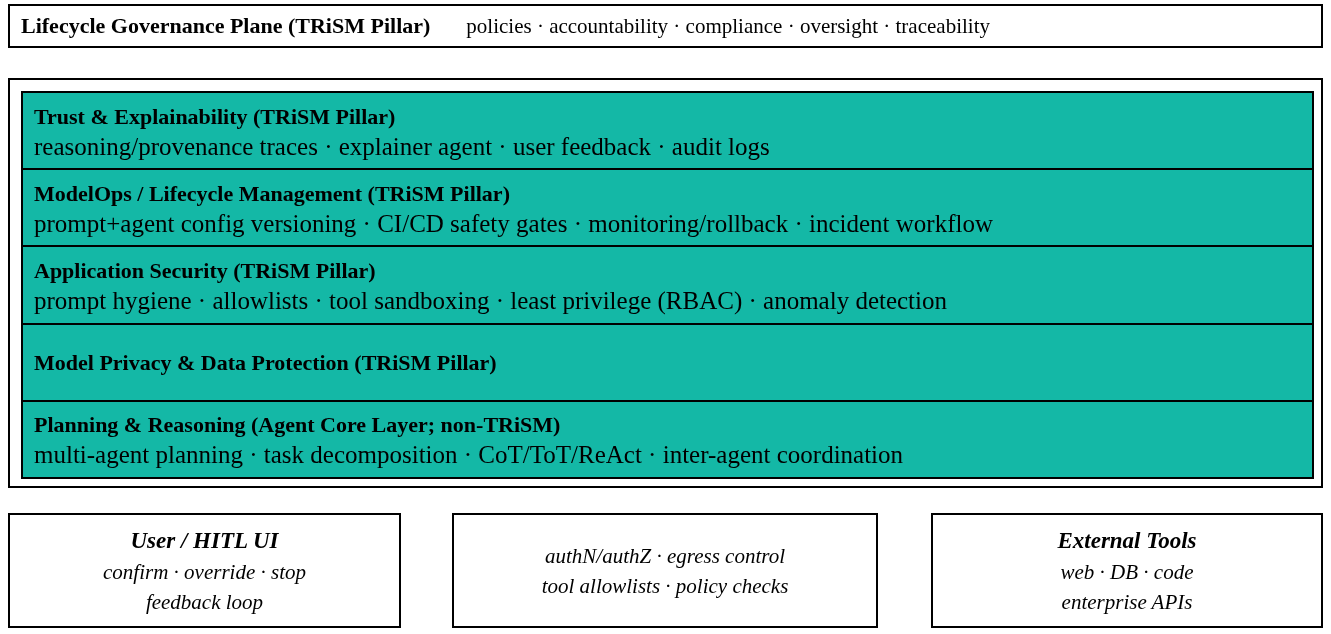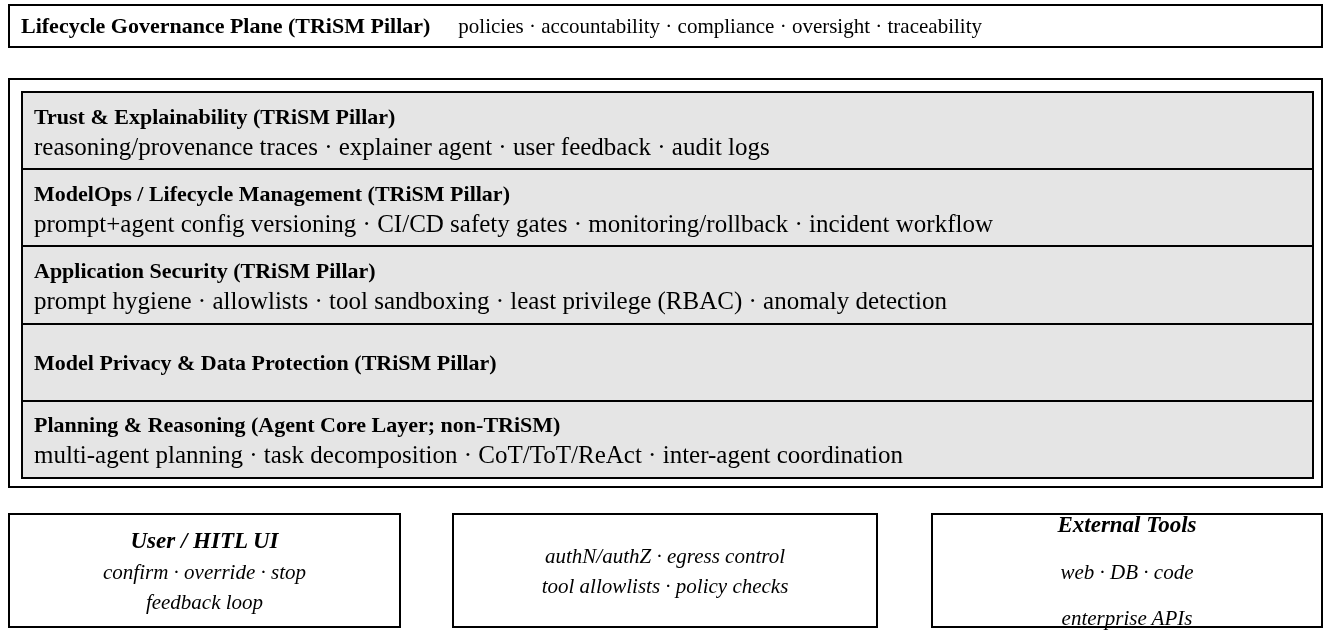--- a/index.html
+++ b/index.html
@@ -32,20 +32,21 @@
 
   
   #governance-plane {
     left: 8px;
     top: 4px;
     width: 1315px;
     height: 44px;
     display: flex;
     align-items: center;
     padding: 0 12px 0 11px;
+    gap: 8px;
   }
   #governance-plane .title {
     font-weight: bold;
     font-size: 22px;
     line-height: 24px;
     white-space: nowrap;
   }
   #governance-plane .detail {
     font-size: 21px;
     line-height: 24px;
@@ -63,21 +64,21 @@
 
   
   #stack-inner {
     position: absolute;
     left: 11px;
     top: 11px;
     width: 1293px;
     height: 388px;
     box-sizing: border-box;
     border: 2px solid #000000;
-    background: #e5e5e5;
+    background: #14b8a6;
     display: flex;
     flex-direction: column;
   }
 
   .layer-row {
     box-sizing: border-box;
     flex: 1 1 0;
     border-bottom: 2px solid #000000;
     padding: 4px 10px 2px 11px;
     display: flex;
@@ -108,21 +109,21 @@
     display: flex;
     flex-direction: column;
     align-items: center;
     justify-content: center;
     text-align: center;
     padding: 0 6px;
     font-style: italic;
   }
   #bottom-user      { left: 8px;   width: 393px; }
   #bottom-gateway   { left: 452px; width: 426px; }
-  #bottom-tools     { left: 931px; width: 392px; gap: 16px; }
+  #bottom-tools     { left: 931px; width: 392px; }
 
   .bottom-box .title {
     font-weight: bold;
     font-size: 23px;
     line-height: 32px;
     white-space: nowrap;
   }
   .bottom-box .detail {
     font-size: 21px;
     line-height: 30px;

